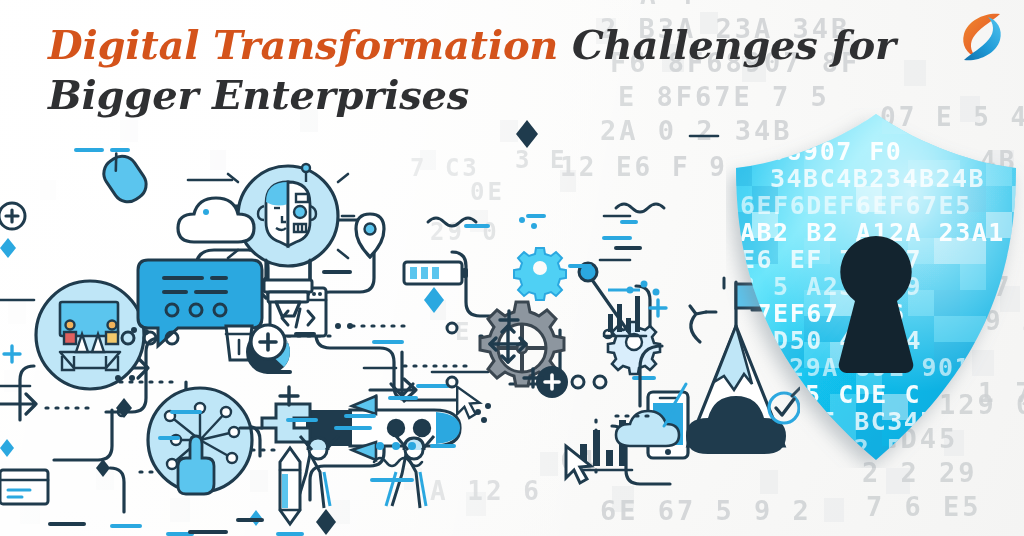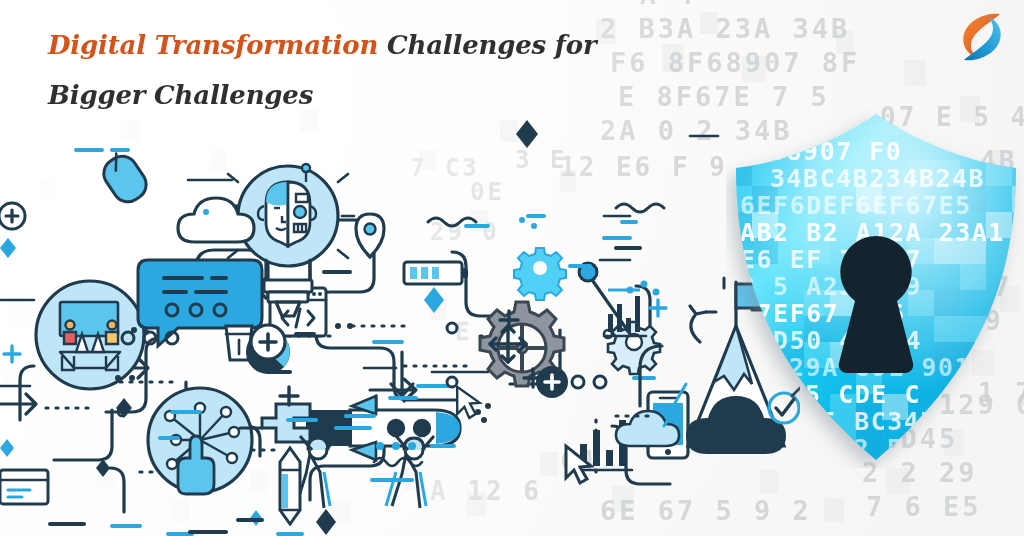--- a/index.html
+++ b/index.html
@@ -19,21 +19,21 @@
   .bg-blocks{position:absolute;inset:0;pointer-events:none;opacity:.55;}
   .bg-vignette{position:absolute;inset:0;
      background:linear-gradient(100deg, rgba(255,255,255,.92) 0%, rgba(255,255,255,.55) 38%, rgba(255,255,255,0) 62%);
      pointer-events:none;}
 
   
   .headline{
     position:absolute;left:48px;top:20px;width:880px;
     font-family:"DejaVu Serif", serif;
     font-weight:700;font-style:italic;
-    font-size:26px;line-height:50px;
+    font-size:40px;line-height:50px;
     letter-spacing:-.2px;
     z-index:40;
   }
   .hl-orange{color:#d4531b;}
   .hl-dark{color:#2f3032;}
 
   
   .logo{position:absolute;right:16px;top:8px;width:52px;height:58px;z-index:45;}
 
   
@@ -701,21 +701,21 @@
       </g>
 
       <g>
         <path d="M150 128 a36 36 0 0 1 21 65 l16 62 a8 8 0 0 1 -8 10 h-58 a8 8 0 0 1 -8 -10 l16 -62 a36 36 0 0 1 21 -65 z" fill="#13242f"></path>
       </g>
     </svg>
   </div>
 
   <div class="headline">
     <span class="hl-orange">Digital Transformation</span><span class="hl-dark"> Challenges for</span><br>
-    <span class="hl-dark">Bigger Challenges</span>
+    <span class="hl-dark">Bigger Enterprises</span>
   </div>
 
   <div class="logo">
     <svg width="52" height="58" viewBox="0 0 52 58" aria-hidden="true">
       <defs>
         <linearGradient id="lgO" x1="0" y1="0" x2="1" y2="1">
           <stop offset="0%" stop-color="#f08a2e"></stop>
             <stop offset="55%" stop-color="#e8662a"></stop>
             <stop offset="100%" stop-color="#c94a18"></stop>
         </linearGradient>

